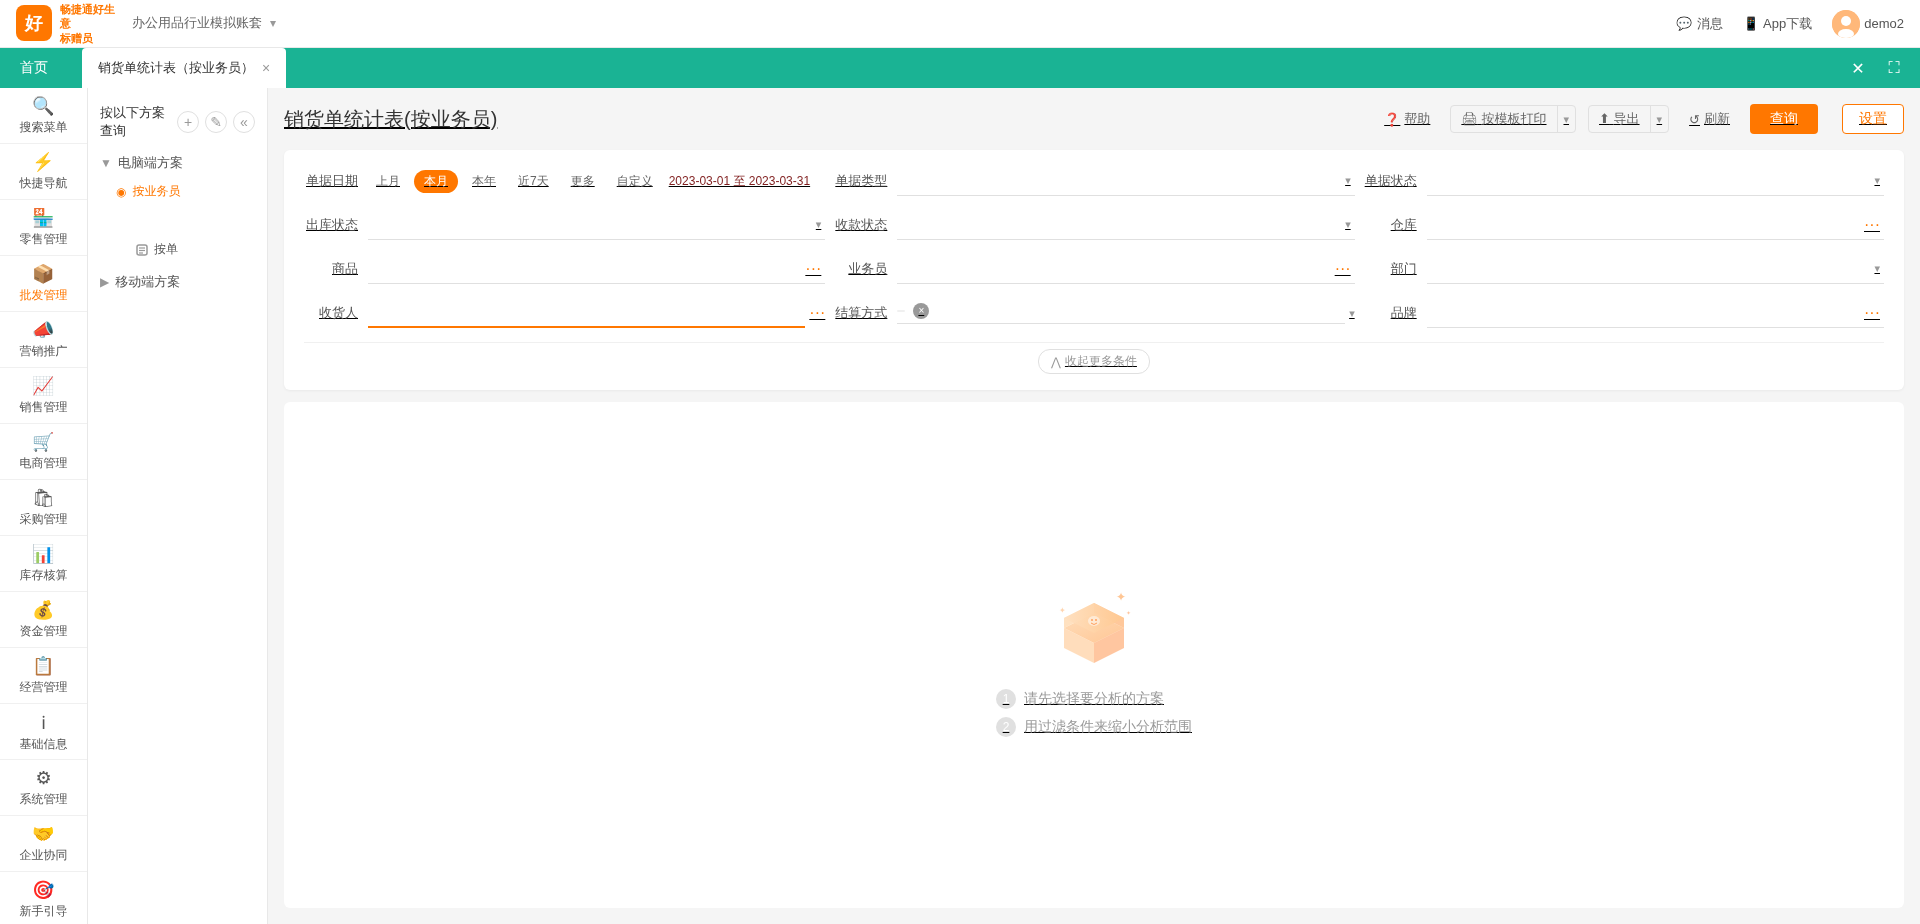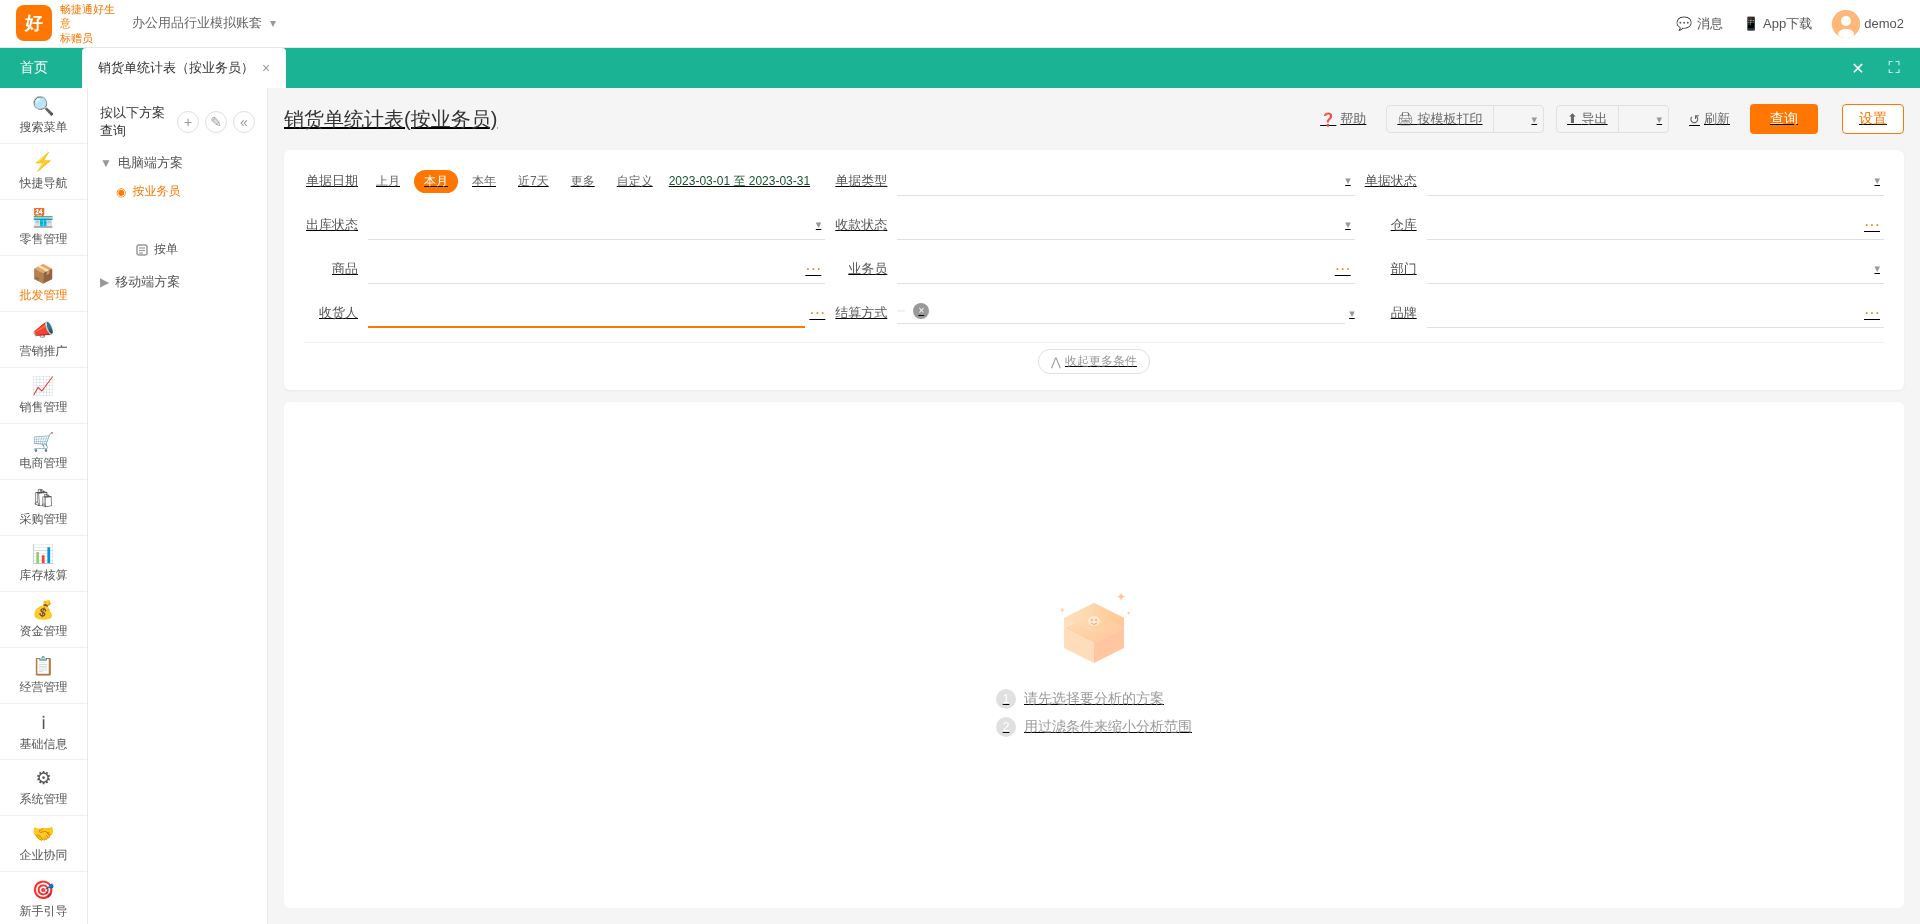--- a/index.html
+++ b/index.html
@@ -15,21 +15,21 @@
       padding: 0 16px;
       border-bottom: 1px solid #e8e8e8;
       flex-shrink: 0;
     }
     .top-bar-left { display: flex; align-items: center; gap: 12px; }
     .logo-area { display: flex; align-items: center; gap: 8px; }
     .logo-icon {
       width: 36px; height: 36px; background: #ff7700; border-radius: 8px;
       display: flex; align-items: center; justify-content: center; color: #fff; font-size: 18px; font-weight: bold;
     }
-    .logo-text { font-size: 12px; color: #ff7700; line-height: 1.3; max-width: 60px; }
+    .logo-text { font-size: 12px; color: #ff7700; line-height: 1.3; max-width: 60px; font-weight: bold; }
     .breadcrumb-area { display: flex; align-items: center; gap: 8px; }
     .breadcrumb-text { font-size: 13px; color: #666; }
     .breadcrumb-dropdown { font-size: 12px; color: #999; cursor: pointer; }
     .top-bar-right { display: flex; align-items: center; gap: 20px; }
     .top-right-item { display: flex; align-items: center; gap: 4px; font-size: 13px; color: #555; cursor: pointer; }
     .avatar { width: 28px; height: 28px; border-radius: 50%; background: #ffb87a; display: flex; align-items: center; justify-content: center; overflow: hidden; }
 
     
     .tab-bar {
       height: 40px;
@@ -192,21 +192,21 @@
     }
     .page-title { font-size: 20px; color: #333; font-weight: 500; }
     .page-actions { display: flex; align-items: center; gap: 12px; }
     .page-action-btn {
       display: flex; align-items: center; gap: 4px;
       font-size: 13px; color: #666; cursor: pointer;
       padding: 4px 8px; border-radius: 4px;
     }
     .export-btn-group {
       display: flex; align-items: center;
-      border: 1px solid #e0e0e0; border-radius: 4px; overflow: hidden; gap: 32px;
+      border: 1px solid #e0e0e0; border-radius: 4px; overflow: hidden;
     }
     .export-main { padding: 4px 10px; font-size: 13px; color: #666; cursor: pointer; border-right: 1px solid #e0e0e0; }
     .export-arrow { padding: 4px 6px; font-size: 11px; color: #999; cursor: pointer; }
     .query-btn {
       background: #ff7700; color: #fff; border: none;
       padding: 6px 20px; border-radius: 4px; font-size: 14px; cursor: pointer;
       font-weight: 500;
     }
     .settings-btn {
       background: #fff; color: #ff7700; border: 1px solid #ff7700;
@@ -251,21 +251,21 @@
       display: flex;
       align-items: center;
       gap: 6px;
       flex: 1;
     }
     .date-btn {
       padding: 3px 8px; border-radius: 3px; font-size: 12px;
       cursor: pointer; color: #666; border: none; background: transparent;
     }
     .date-btn.active { background: #ff7700; color: #fff; border-radius: 12px; padding: 3px 10px; }
-    .date-range { font-size: 12px; color: #14532d; margin-left: 2px; }
+    .date-range { font-size: 12px; color: #7f1d1d; margin-left: 2px; }
     .select-control {
       flex: 1;
       height: 30px;
       border: none;
       border-bottom: 1px solid #e0e0e0;
       background: transparent;
       font-size: 13px;
       color: #555;
       display: flex;
       align-items: center;

